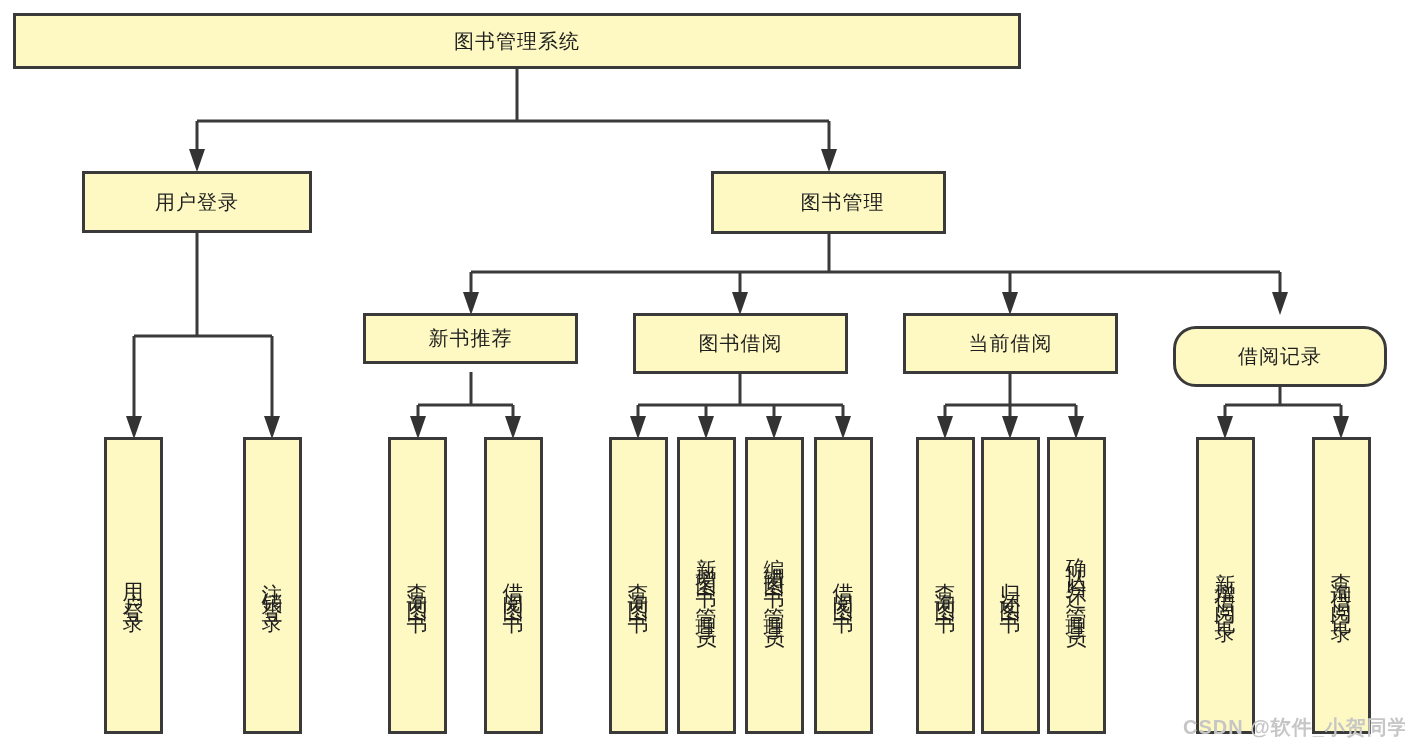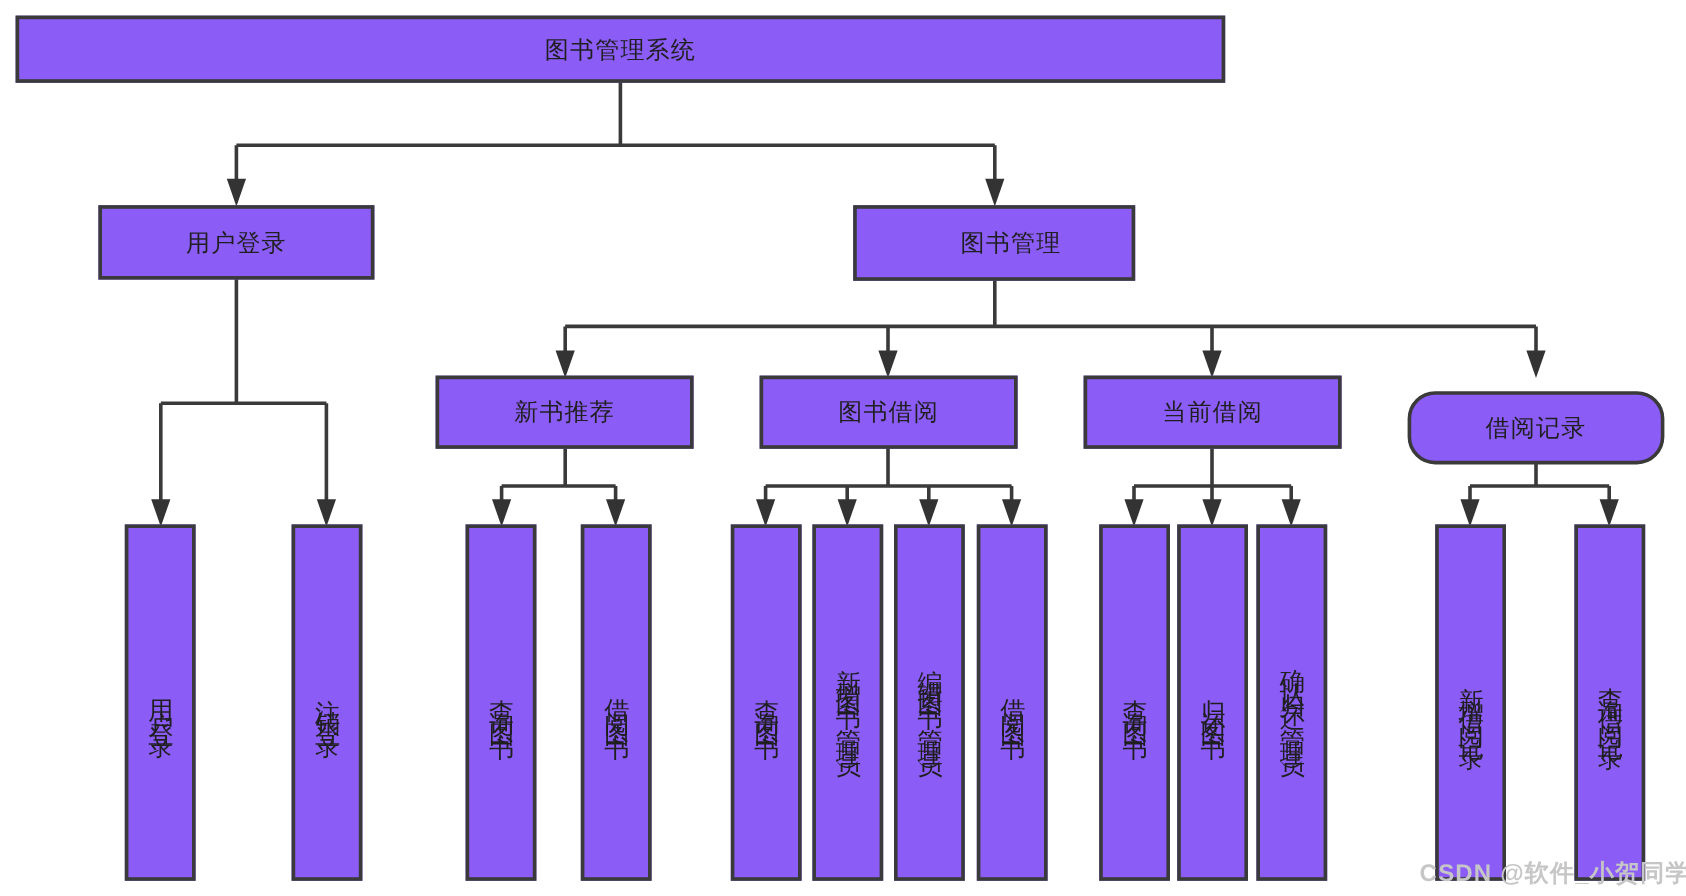--- a/index.html
+++ b/index.html
@@ -21,21 +21,21 @@
     stroke: #3a3a3a;
     stroke-width: 3;
     fill: none;
   }
   .connectors polygon {
     fill: #333333;
     stroke: none;
   }
   .box {
     position: absolute;
-    background: #8b5cf6;
+    background: #fef9c3;
     border: 3px solid #3a3a3a;
     box-sizing: border-box;
     display: flex;
     align-items: center;
     justify-content: center;
     text-align: center;
   }
   .hbox {
     font-size: 20px;
     letter-spacing: 1px;
@@ -47,21 +47,21 @@
     height: 297px;
     writing-mode: vertical-rl;
     text-orientation: mixed;
     font-size: 21px;
     letter-spacing: 10px;
     line-height: 1;
   }
   .root  { left: 13px;  top: 13px;  width: 1008px; height: 56px; }
   .n-login { left: 82px;  top: 171px; width: 230px; height: 62px; }
   .n-mgmt  { left: 711px; top: 171px; width: 235px; height: 63px; padding-left: 28px; }
-  .n-l3-0 { left: 363px;  top: 313px; width: 215px; height: 61px; }
+  .n-l3-0 { left: 363px;  top: 313px; width: 215px; height: 51px; }
   .n-l3-1 { left: 633px;  top: 313px; width: 215px; height: 61px; }
   .n-l3-2 { left: 903px;  top: 313px; width: 215px; height: 61px; }
   .n-l3-3 { left: 1173px; top: 326px; width: 214px; height: 61px; border-radius: 23px; }
   .lf-a0 { left: 104px;  }
   .lf-a1 { left: 243px;  }
   .lf-b0 { left: 388px;  }
   .lf-b1 { left: 484px;  }
   .lf-c0 { left: 609px;  }
   .lf-c1 { left: 677px;  }
   .lf-c2 { left: 745px;  }

